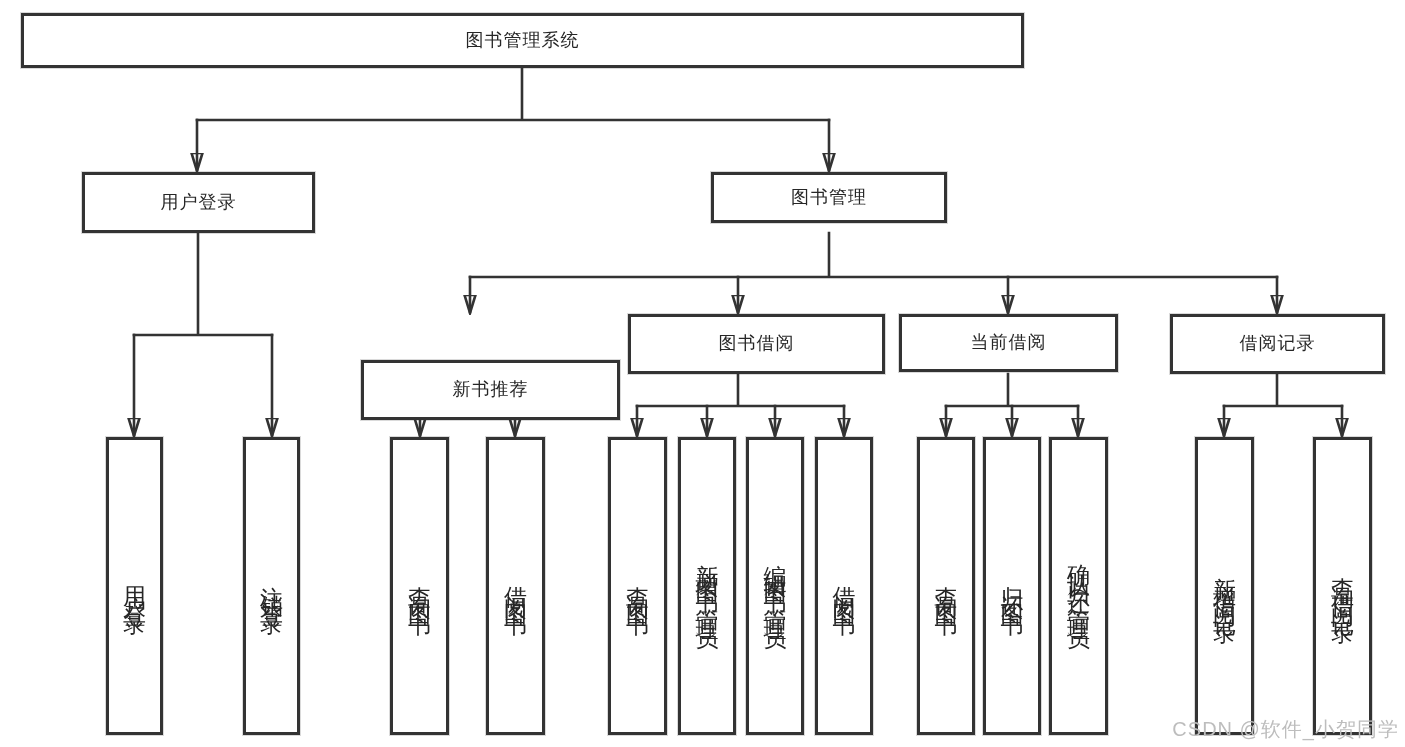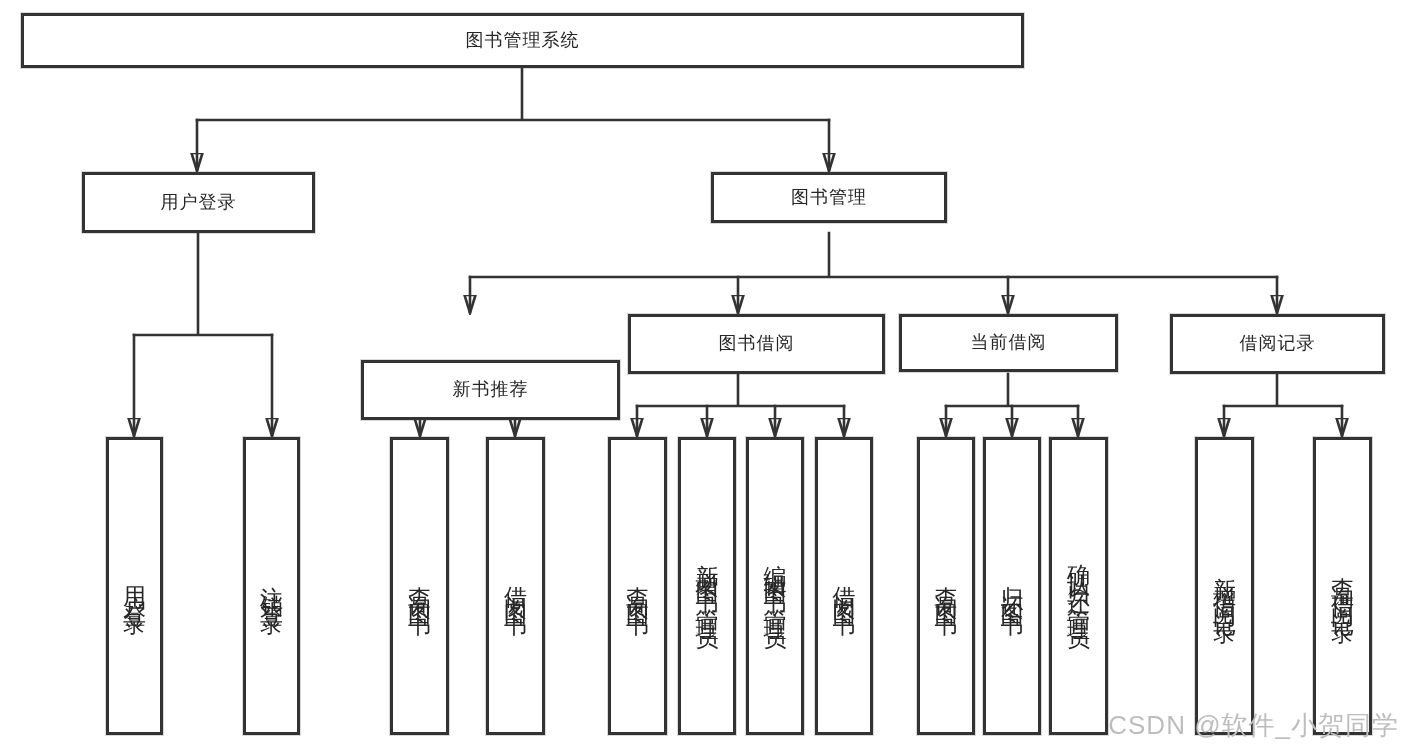--- a/index.html
+++ b/index.html
@@ -39,21 +39,21 @@
     text-orientation: mixed;
     font-size: 23px;
     letter-spacing: 9px;
     line-height: 1;
   }
   .watermark {
     position: absolute;
     right: 6px;
     bottom: 4px;
     color: #bdbdbd;
-    font-size: 26px;
+    font-size: 20px;
     letter-spacing: 1px;
     white-space: nowrap;
   }
 </style>
 </head>
 <body>
 
 <div class="canvas">
 
   <svg class="wires" viewBox="0 0 1405 747" xmlns="http://www.w3.org/2000/svg">

